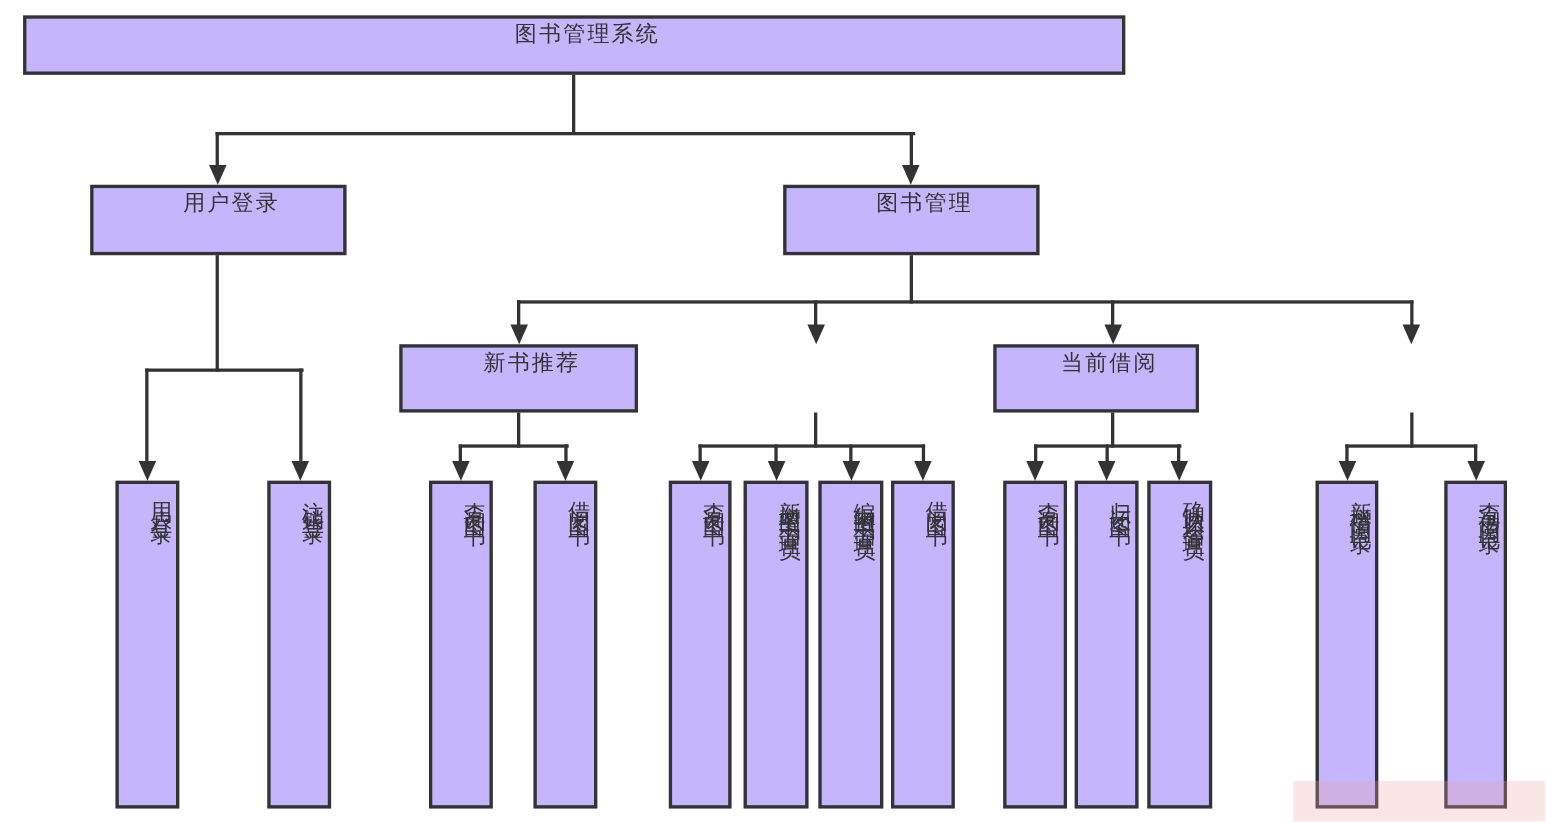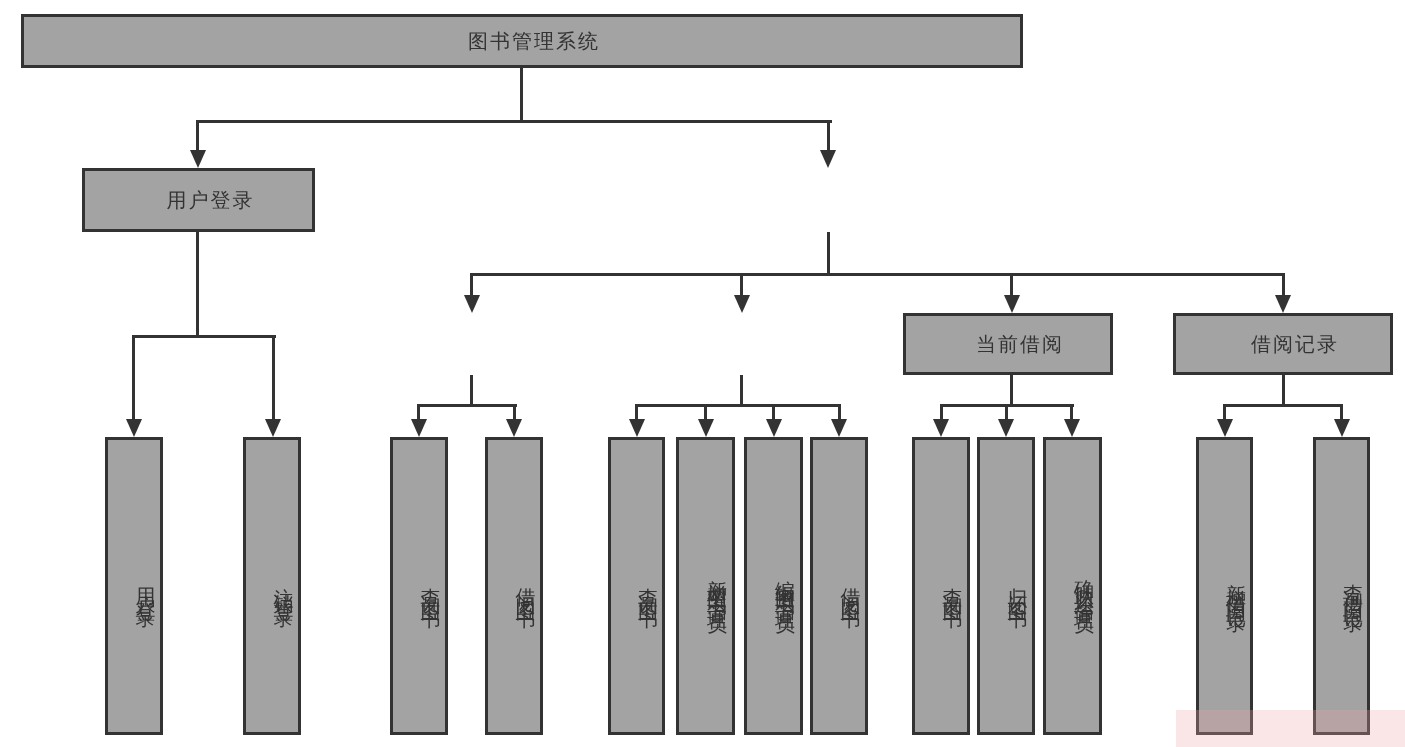--- a/index.html
+++ b/index.html
@@ -9,23 +9,23 @@
     height: 747px;
     background: #ffffff;
     overflow: hidden;
     font-family: "Liberation Sans", "DejaVu Sans", sans-serif;
     color: #333333;
   }
   .node {
     position: absolute;
     box-sizing: border-box;
     border: 3px solid #333333;
-    background: #a3a3a3;
+    background: #c4b5fd;
     display: flex;
-    align-items: center;
+    align-items: flex-start;
     justify-content: center;
     padding-left: 24px;
   }
   .node .hlabel {
     font-size: 20px;
     letter-spacing: 2px;
     white-space: nowrap;
   }
   .node .vlabel {
     writing-mode: vertical-lr;
@@ -69,26 +69,29 @@
 
 <div id="canvas">
 
   <div class="node" style="left:21px; top:14px; width:1002px; height:54px;">
     <span class="hlabel">图书管理系统</span>
   </div>
 
   <div class="node" style="left:82px; top:168px; width:233px; height:64px;">
     <span class="hlabel">用户登录</span>
   </div>
+  <div class="node" style="left:712px; top:168px; width:233px; height:64px;">
+    <span class="hlabel">图书管理</span>
+  </div>
 
-  <div class="node" style="left:903px; top:313px; width:210px; height:62px;">
+  <div class="node" style="left:363px; top:313px; width:217px; height:62px;">
+    <span class="hlabel">新书推荐</span>
+  </div>
+  <div class="node" style="left:903px; top:313px; width:187px; height:62px;">
     <span class="hlabel">当前借阅</span>
-  </div>
-  <div class="node" style="left:1173px; top:313px; width:220px; height:62px;">
-    <span class="hlabel">借阅记录</span>
   </div>
 
   <div class="node" style="left:105px; top:437px; width:58px; height:298px;">
     <span class="vlabel">用户登录</span>
   </div>
   <div class="node" style="left:243px; top:437px; width:58px; height:298px;">
     <span class="vlabel">注销登录</span>
   </div>
 
   <div class="node" style="left:390px; top:437px; width:58px; height:298px;">

